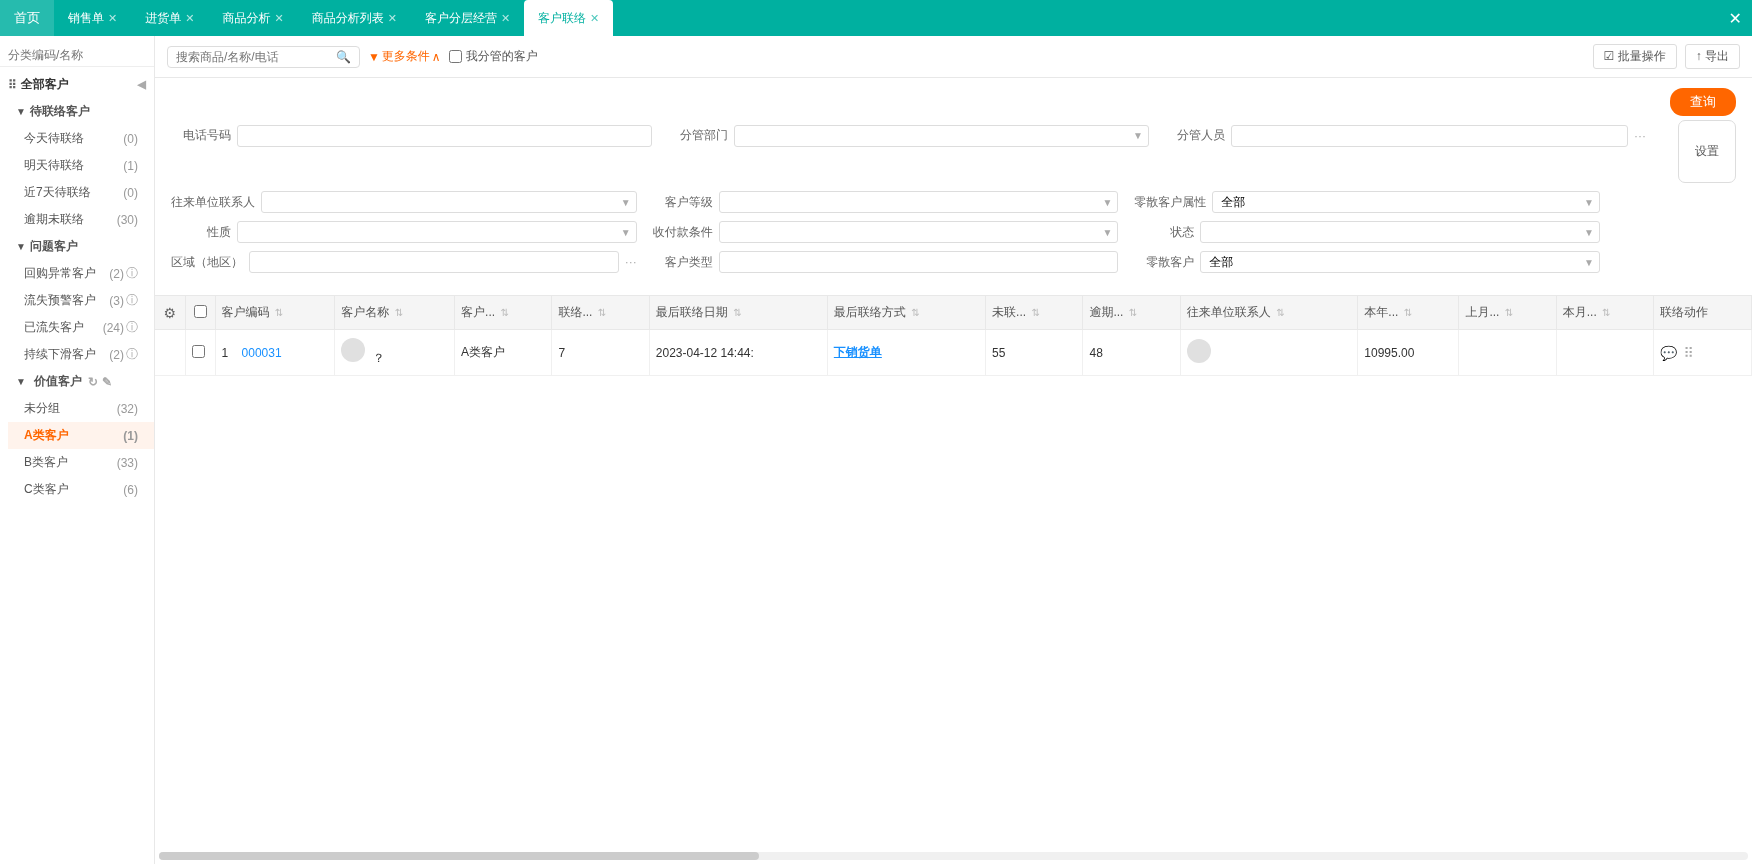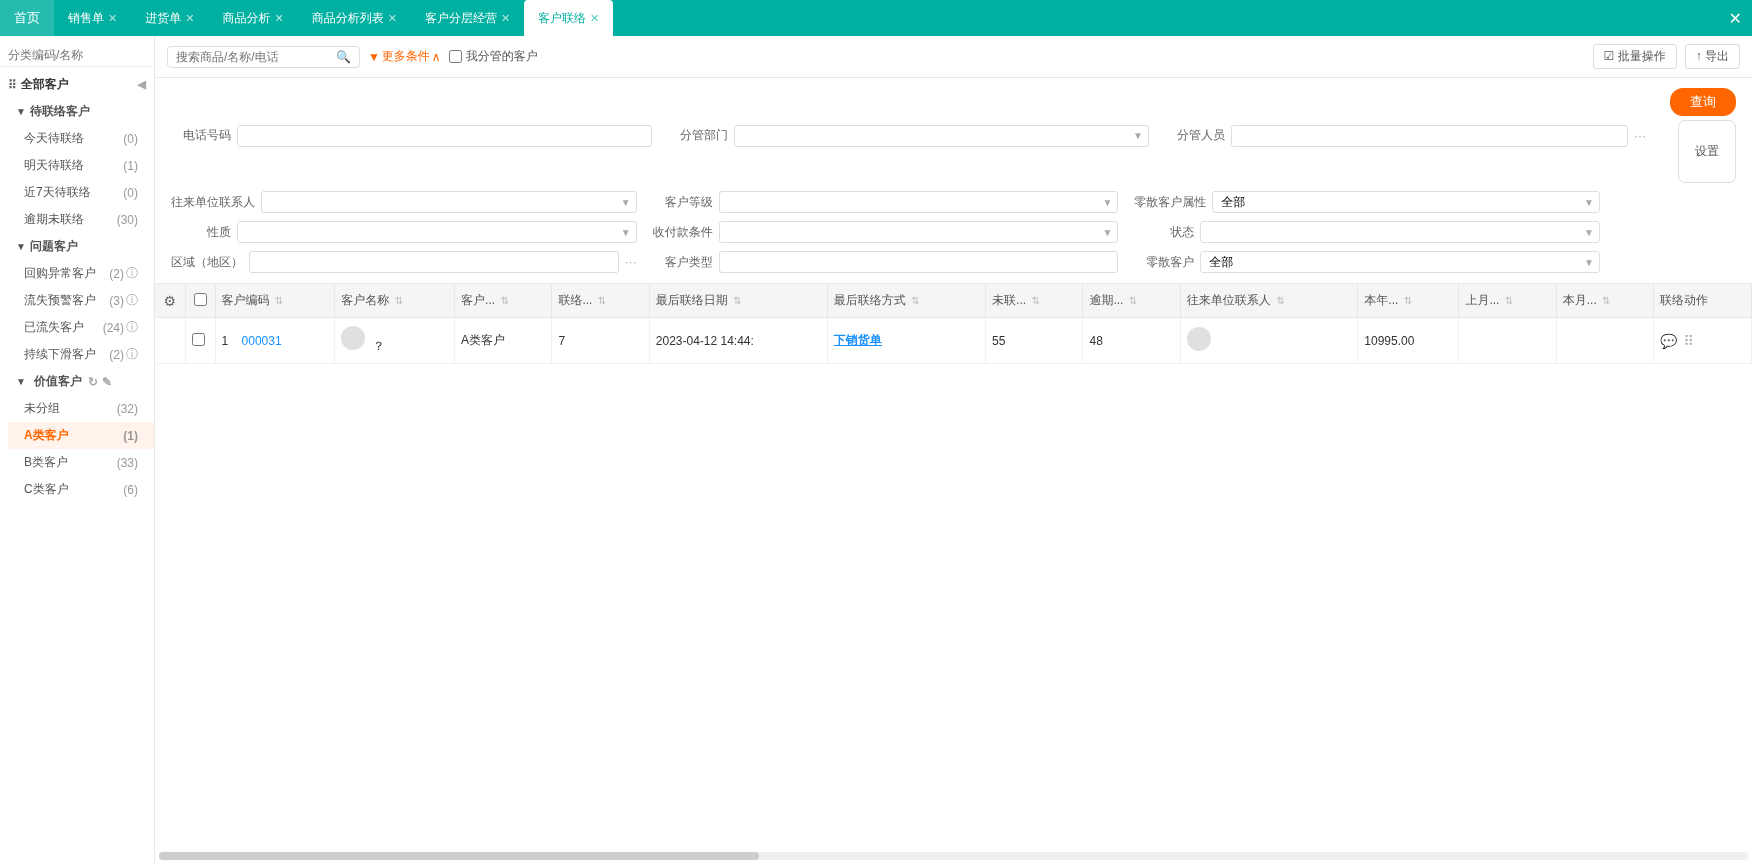--- a/index.html
+++ b/index.html
@@ -42,21 +42,21 @@
     .filter-search input { border: none; outline: none; font-size: 12px; width: 150px; }
     .filter-more { color: #f60; cursor: pointer; display: flex; align-items: center; gap: 2px; }
     .filter-checkbox { display: flex; align-items: center; gap: 4px; color: #555; cursor: pointer; }
     .toolbar-right { margin-left: auto; display: flex; align-items: center; gap: 8px; }
     .btn-batch { color: #555; cursor: pointer; border: 1px solid #ddd; padding: 3px 10px; border-radius: 3px; background: #fff; }
     .btn-export { color: #555; cursor: pointer; border: 1px solid #ddd; padding: 3px 10px; border-radius: 3px; background: #fff; }
 
     
     .filter-form { background: #fff; padding: 10px 16px; border-bottom: 1px solid #e8e8e8; flex-shrink: 0; }
     .filter-row { display: flex; align-items: center; margin-bottom: 8px; gap: 0; }
-    .filter-row:last-child { margin-bottom: 0; }
+    .filter-row:last-child { margin-bottom: 12px; }
     .filter-cell { display: flex; align-items: center; flex: 1; gap: 6px; padding-right: 16px; }
     .filter-label { color: #666; white-space: nowrap; min-width: 60px; text-align: right; }
     .filter-input { flex: 1; border: 1px solid #ddd; border-radius: 3px; padding: 3px 8px; outline: none; font-size: 12px; }
     .filter-select { flex: 1; border: 1px solid #ddd; border-radius: 3px; padding: 3px 24px 3px 8px; outline: none; font-size: 12px; background: #fff; appearance: none; position: relative; }
     .select-wrap { flex: 1; position: relative; display: flex; align-items: center; }
     .select-wrap .chevron { position: absolute; right: 6px; color: #aaa; font-size: 10px; pointer-events: none; }
     .filter-more-dots { color: #aaa; cursor: pointer; }
     .btn-query { background: #ff6600; color: #fff; border: none; border-radius: 13px; padding: 5px 20px; cursor: pointer; font-size: 13px; }
     .btn-settings { background: #fff; color: #555; border: 1px solid #ddd; border-radius: 7px; padding: 22px 16px; cursor: pointer; font-size: 12px; display: block; margin-top: 4px; }
     .filter-actions { display: flex; flex-direction: column; align-items: flex-end; justify-content: center; padding-left: 8px; }

